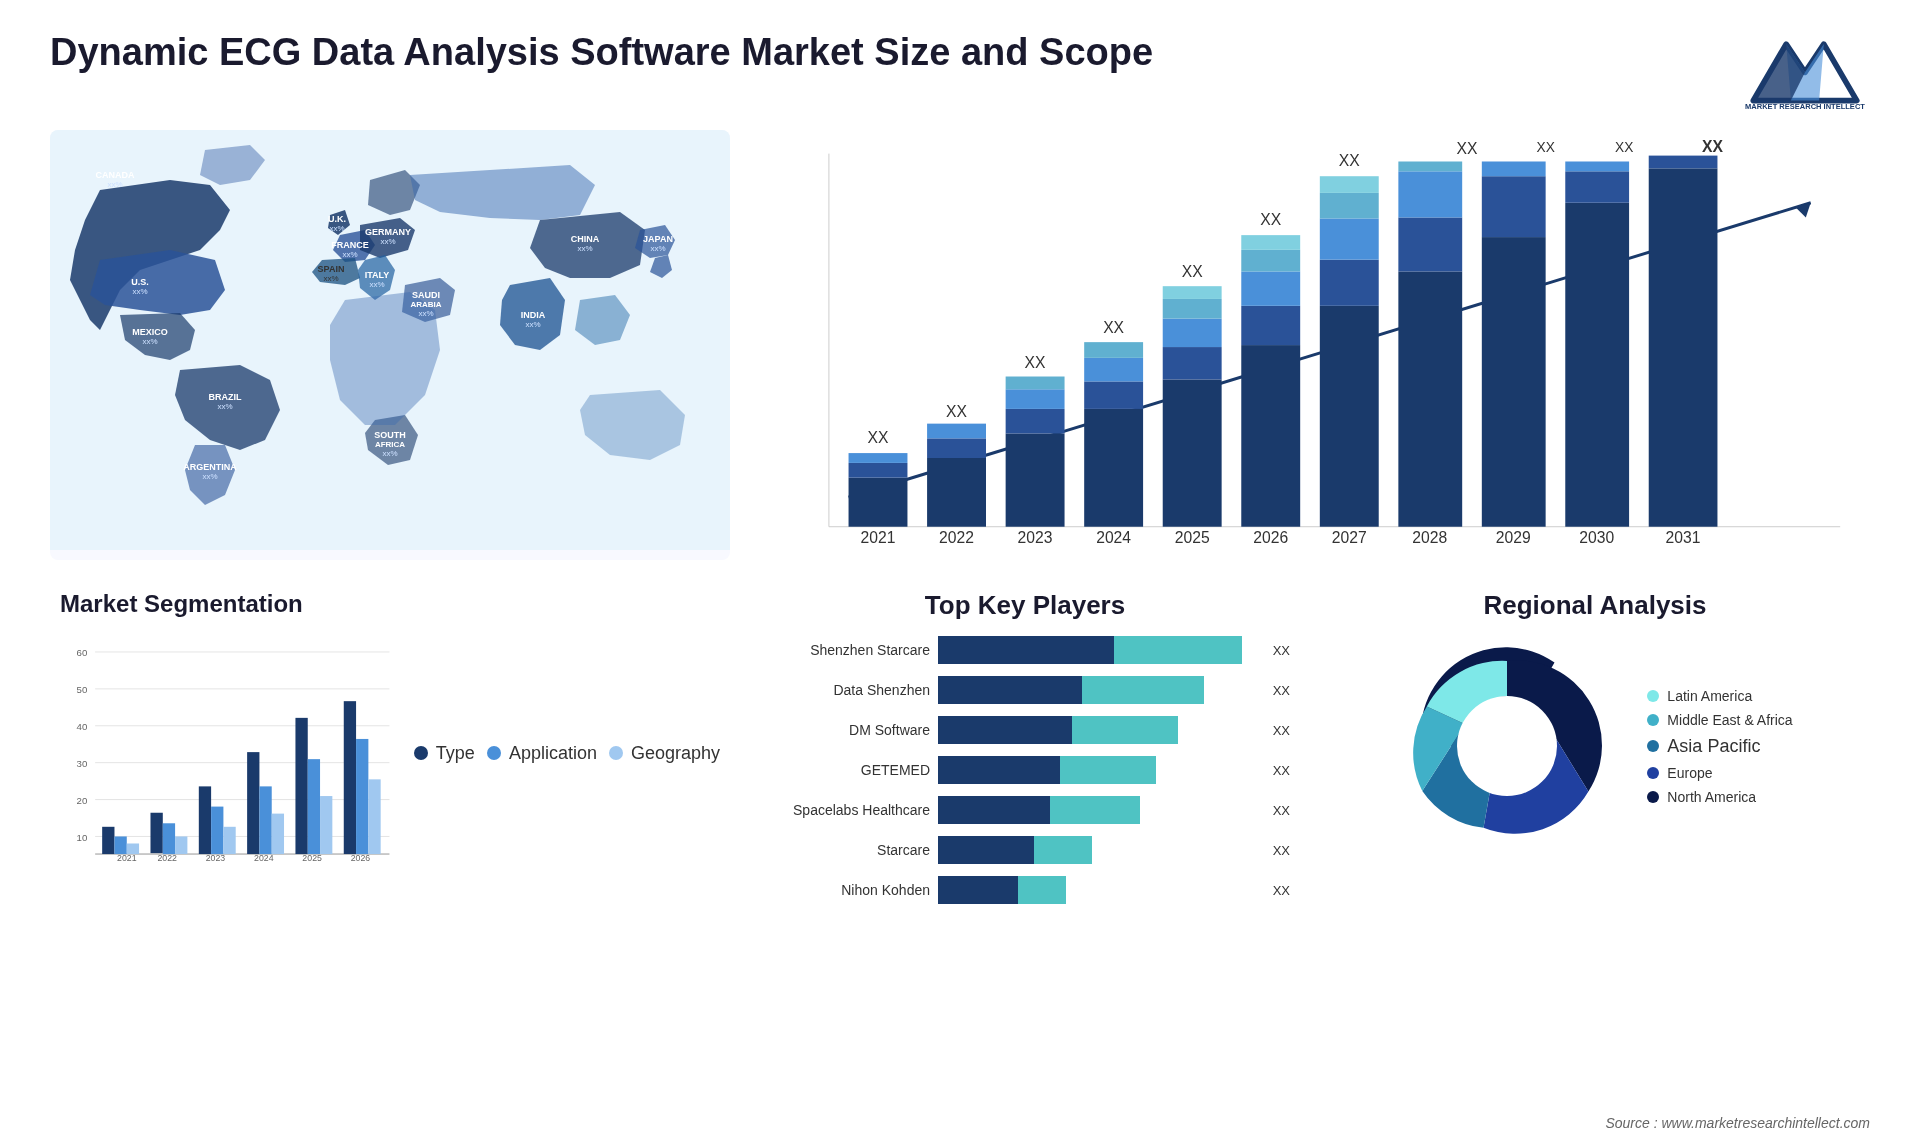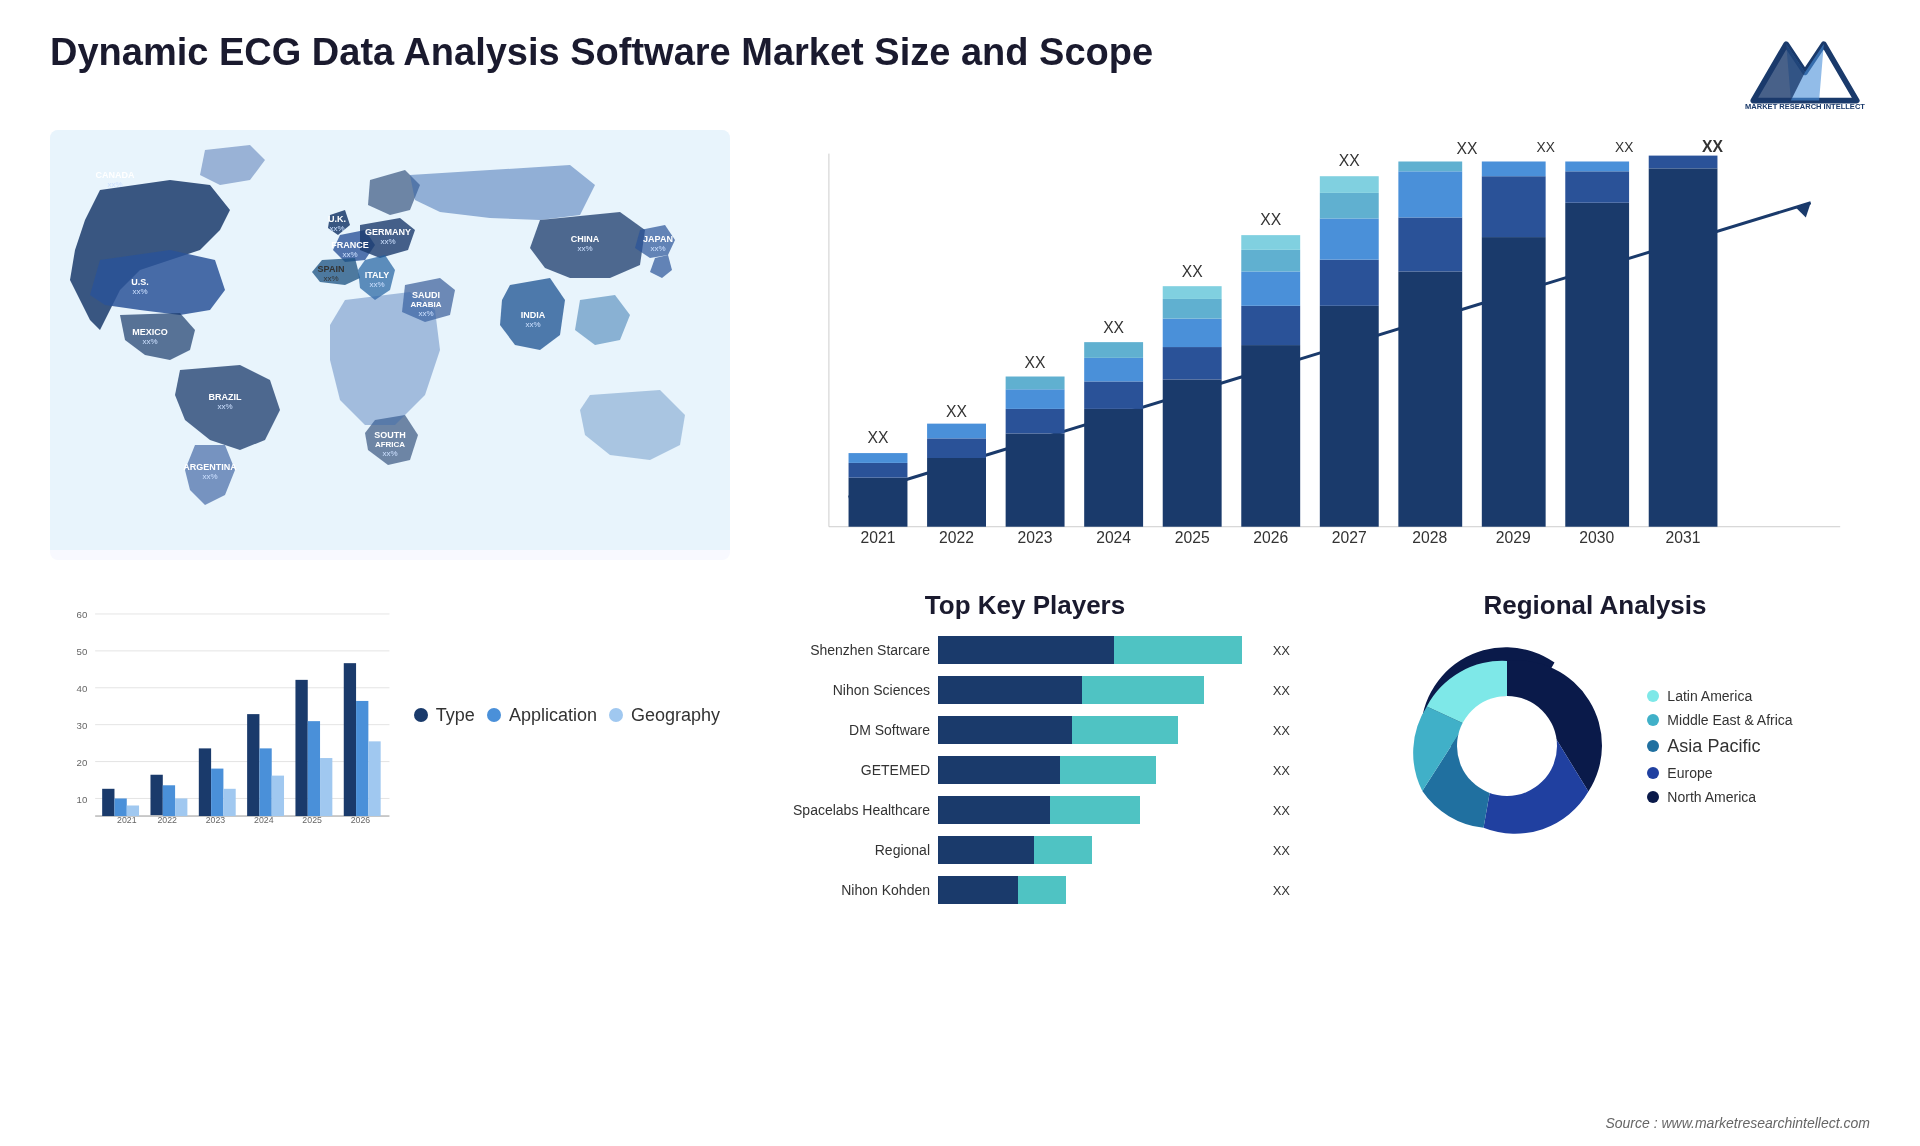--- a/index.html
+++ b/index.html
@@ -396,20 +396,21 @@
         <text x="870" y="8" font-size="14" text-anchor="middle" fill="#333" font-family="Arial">XX</text>
 
         <rect x="895" y="25" width="70" height="365" fill="#1a3a6b"></rect>
         <rect x="895" y="12" width="70" height="13" fill="#2a5298"></rect>
         <text x="930" y="407" font-size="16" text-anchor="middle" fill="#333" font-family="Arial">2031</text>
         <text x="960" y="8" font-size="16" font-weight="bold" text-anchor="middle" fill="#333" font-family="Arial">XX</text>
       </svg>
     </div>
 
     <div class="bottom-left">
+      <h2 class="section-title" style="text-align:left; font-size:24px; margin-bottom:10px;">Market Segmentation</h2>
       <div class="segmentation-container">
         <svg width="380" height="250" viewBox="0 0 380 250">
 
           <text x="25" y="15" font-size="11" fill="#666" text-anchor="middle" font-family="Arial">60</text>
           <text x="25" y="57" font-size="11" fill="#666" text-anchor="middle" font-family="Arial">50</text>
           <text x="25" y="99" font-size="11" fill="#666" text-anchor="middle" font-family="Arial">40</text>
           <text x="25" y="141" font-size="11" fill="#666" text-anchor="middle" font-family="Arial">30</text>
           <text x="25" y="183" font-size="11" fill="#666" text-anchor="middle" font-family="Arial">20</text>
           <text x="25" y="225" font-size="11" fill="#666" text-anchor="middle" font-family="Arial">10</text>
 
@@ -477,21 +478,21 @@
 
         <div class="player-bar-row">
       <div class="player-name">Shenzhen Starcare</div>
       <div class="player-bar-container">
         <div class="player-bar-dark" style="width:176px;"></div>
         <div class="player-bar-light" style="width:128px;"></div>
       </div>
       <span class="player-value">XX</span>
     </div>
             <div class="player-bar-row">
-      <div class="player-name">Nihon Sciences</div>
+      <div class="player-name">Data Shenzhen</div>
       <div class="player-bar-container">
         <div class="player-bar-dark" style="width:144px;"></div>
         <div class="player-bar-light" style="width:121.6px;"></div>
       </div>
       <span class="player-value">XX</span>
     </div>
             <div class="player-bar-row">
       <div class="player-name">DM Software</div>
       <div class="player-bar-container">
         <div class="player-bar-dark" style="width:134.4px;"></div>
@@ -509,21 +510,21 @@
     </div>
             <div class="player-bar-row">
       <div class="player-name">Spacelabs Healthcare</div>
       <div class="player-bar-container">
         <div class="player-bar-dark" style="width:112px;"></div>
         <div class="player-bar-light" style="width:89.60000000000001px;"></div>
       </div>
       <span class="player-value">XX</span>
     </div>
             <div class="player-bar-row">
-      <div class="player-name">Regional</div>
+      <div class="player-name">Starcare</div>
       <div class="player-bar-container">
         <div class="player-bar-dark" style="width:96px;"></div>
         <div class="player-bar-light" style="width:57.599999999999994px;"></div>
       </div>
       <span class="player-value">XX</span>
     </div>
             <div class="player-bar-row">
       <div class="player-name">Nihon Kohden</div>
       <div class="player-bar-container">
         <div class="player-bar-dark" style="width:80px;"></div>

